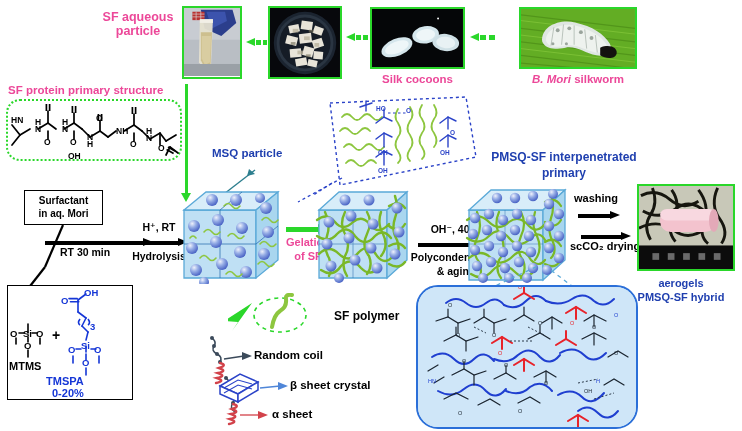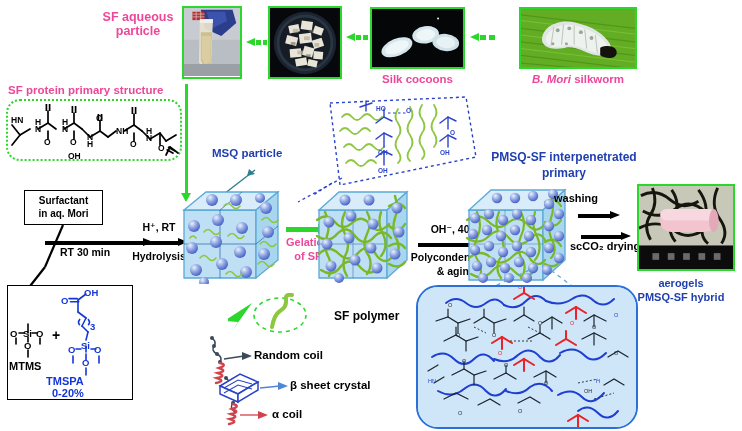--- a/index.html
+++ b/index.html
@@ -500,21 +500,21 @@
     <circle cx="86" cy="64" r="5.2"></circle>
       <circle cx="96" cy="74" r="5.2"></circle>
     <circle cx="84" cy="86" r="5"></circle>
     <circle cx="34" cy="14" r="5.2"></circle>
       <circle cx="52" cy="14" r="5.2"></circle>
       <circle cx="70" cy="12" r="5.2"></circle>
     <circle cx="90" cy="10" r="5"></circle>
   </g>
 </svg>
 
-<div class="lbl black" style="left:554px;top:192px;font-size:11px;">washing</div>
+<div class="lbl black" style="left:574px;top:192px;font-size:11px;">washing</div>
 <div class="barrow" style="left:578px;top:211px;width:42px;">
   <div class="shaft" style="width:34px;"></div>
   <div class="head"></div>
 </div>
 <div class="barrow" style="left:581px;top:232px;width:50px;">
   <div class="shaft" style="width:42px;"></div>
   <div class="head"></div>
 </div>
 <div class="lbl black" style="left:570px;top:240px;font-size:11px;">scCO₂ drying</div>
 
@@ -642,21 +642,21 @@
   </g>
   <path d="M84 54 L74 50 L74 58 Z" fill="#4f86d8"></path>
   <g stroke="#d2424a" stroke-width="1.3" fill="none">
     <line x1="36" y1="83" x2="56" y2="83"></line>
   </g>
   <path d="M64 83 L54 79 L54 87 Z" fill="#d2424a"></path>
 </svg>
 
 <div class="lbl black" style="left:254px;top:349px;font-size:11.5px;">Random  coil</div>
 <div class="lbl black" style="left:290px;top:379px;font-size:11.5px;">β sheet crystal</div>
-<div class="lbl black" style="left:272px;top:408px;font-size:11.5px;">α coil</div>
+<div class="lbl black" style="left:272px;top:408px;font-size:11.5px;">α sheet</div>
 
 <svg class="abs" style="left:420px;top:262px;width:170px;height:34px;" viewBox="0 0 170 34">
   <path d="M62 30 L118 4" stroke="#5aa9d8" stroke-width="1.3" fill="none" stroke-dasharray="4,4"></path>
   <path d="M160 30 L128 6" stroke="#5aa9d8" stroke-width="1.3" fill="none" stroke-dasharray="4,4"></path>
 </svg>
 
 <div class="roundblue" style="left:416px;top:285px;width:222px;height:144px;">
   <svg width="220" height="142" viewBox="0 0 220 142">
     <rect width="220" height="142" fill="#cfe6f8"></rect>
 

